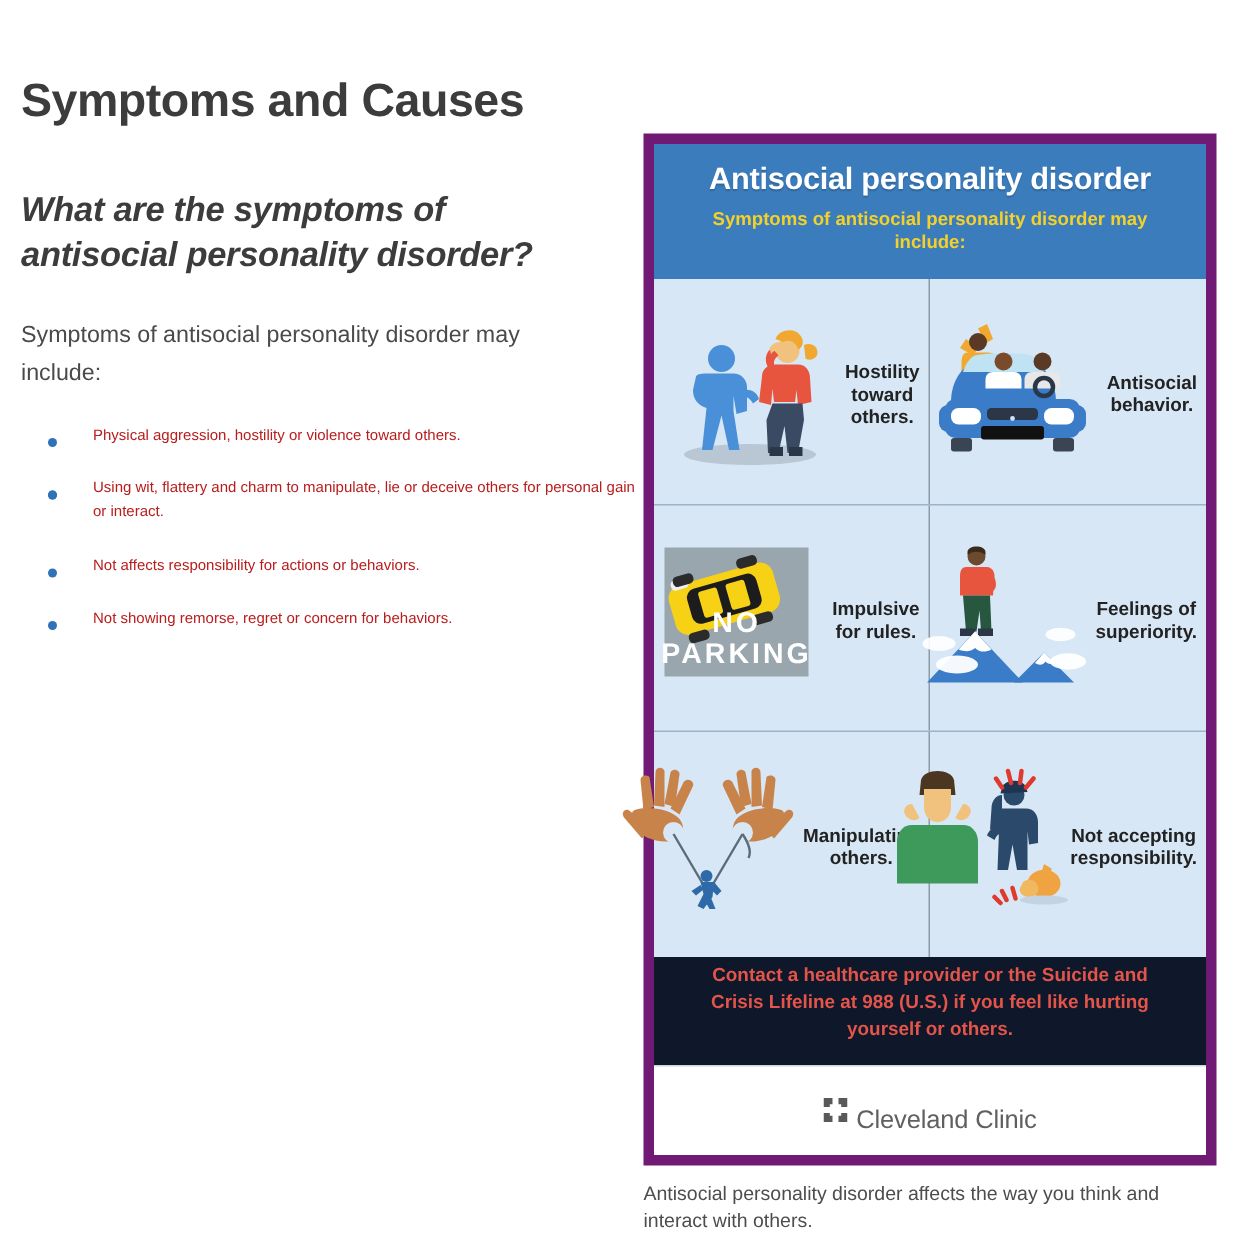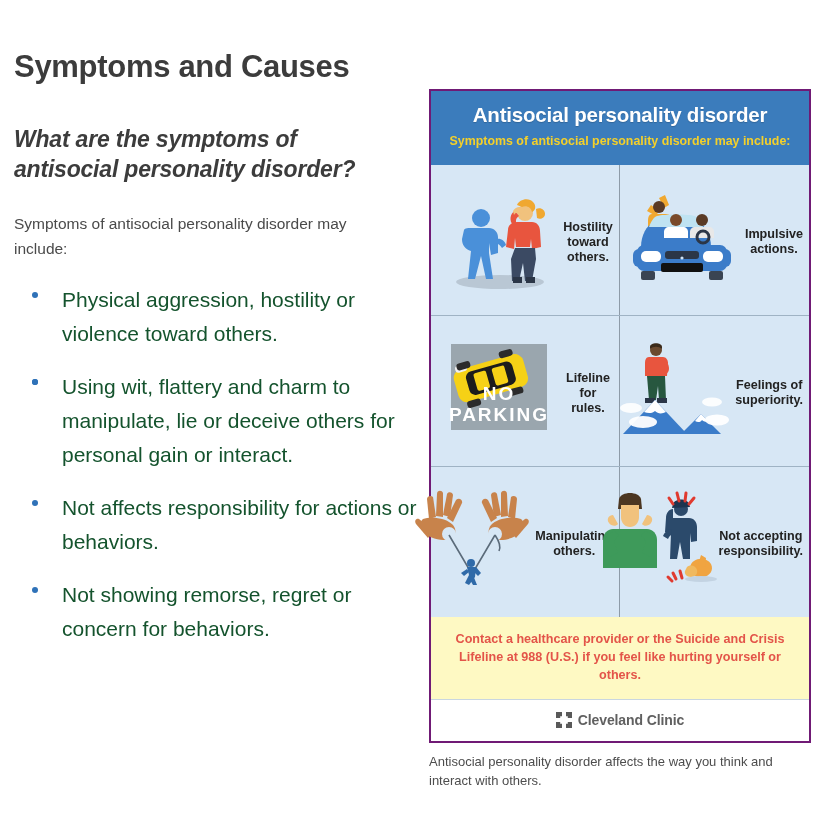--- a/index.html
+++ b/index.html
@@ -29,37 +29,37 @@
   .intro-para {
     font-size: 15.5px; color: #4a4a4a; line-height: 1.62;
     margin: 0; padding-top: 26px; max-width: 390px;
   }
   ul.symptom-list {
     list-style: none; margin: 0; padding: 22px 0 0 0;
   }
   ul.symptom-list li {
     position: relative;
     padding-left: 48px;
-    font-size: 21px; color: #14532d; line-height: 1.62;
+    font-size: 10px; color: #b91c1c; line-height: 1.62;
     margin-bottom: 19px;
     max-width: 412px;
   }
   ul.symptom-list li .dot {
     position: absolute; left: 18px; top: 9px;
     width: 6px; height: 6px; border-radius: 50%;
     background: #2f72b8;
   }
 
   
   .figure {
     position: absolute; left: 429px; top: 89px; width: 382px;
   }
   .info-card {
     width: 382px;
-    border: 2px solid #701a75;
+    border: 7px solid #701a75;
     background: #ffffff;
   }
   .info-header {
     background: #3b7cbc;
     padding: 13px 16px 16px 16px;
     text-align: center;
   }
   .info-header .ih-title {
     color: #ffffff; font-weight: 700; font-size: 20.5px;
     line-height: 1.1; letter-spacing: -0.2px;
@@ -81,34 +81,34 @@
     min-height: 150px;
   }
   .grid-cell.left-cell { border-right: 1px solid #8d9ba8; }
   .cell-label {
     font-size: 12.6px; font-weight: 700; color: #222;
     text-align: center; line-height: 1.2; margin-top: 6px;
   }
   .art { height: 104px; display: flex; align-items: flex-end; }
 
   .info-footer {
-    background: #fef9c3; text-align: center;
-    padding: 14px 24px 14px 24px;
+    background: #0f172a; text-align: center;
+    padding: 4px 24px 14px 24px;
   }
   .info-footer .ff-text {
     color: #e35449; font-weight: 700; font-size: 12.6px;
     line-height: 1.42;
   }
   .info-logo-bar {
     border-top: 1px solid #c9d6e0; background:#fff;
     display: flex; align-items: center; justify-content: center;
     gap: 6px; padding: 12px 0 13px 0;
   }
   .cc-mark { width: 16px; height: 16px; display:block; }
-  .cc-word { font-size: 14px; font-weight: 700; color: #606060; letter-spacing: -0.1px; }
+  .cc-word { font-size: 17px; font-weight: 400; color: #606060; letter-spacing: -0.1px; margin-top: 14px; }
 
   .fig-caption {
     padding-top: 10px;
     font-size: 13px; color: #4d4d4d; line-height: 1.42;
     max-width: 370px;
   }
 </style>
 </head>
 <body>
 
@@ -195,21 +195,21 @@
                 <rect x="90" y="84" width="14" height="9" rx="2" fill="#3a4452"></rect>
 
                 <circle cx="57" cy="33" r="6" fill="#7a4a2a"></circle>
                 <path d="M50 40h14c3 0 5 2 5 5v6H45v-6c0-3 2-5 5-5z" fill="#ffffff"></path>
                 <circle cx="83" cy="33" r="6" fill="#5a3a25"></circle>
                 <path d="M76 40h14c3 0 5 2 5 5v6H71v-6c0-3 2-5 5-5z" fill="#e8e8e8"></path>
                 <circle cx="84" cy="50" r="6" fill="none" stroke="#2b3647" stroke-width="3"></circle>
                 <circle cx="63" cy="71" r="1.6" fill="#cfe3f5"></circle>
               </svg>
             </div>
-            <div class="cell-label">Impulsive actions.</div>
+            <div class="cell-label">Antisocial behavior.</div>
           </div>
         </div>
 
         <div class="grid-row">
           <div class="grid-cell left-cell">
             <div class="art">
               <svg width="126" height="104" viewBox="0 0 126 104">
                 <rect x="14" y="6" width="96" height="86" fill="#9aa6ae"></rect>
 
                 <g transform="rotate(-16 58 40)">
@@ -220,21 +220,21 @@
                   <rect x="22" y="18" width="12" height="7" rx="3" fill="#efefef"></rect>
                   <rect x="24" y="55" width="14" height="7" rx="3" fill="#2b2b2b"></rect>
                   <rect x="68" y="55" width="14" height="7" rx="3" fill="#2b2b2b"></rect>
                   <rect x="24" y="16" width="14" height="7" rx="3" fill="#2b2b2b"></rect>
                   <rect x="68" y="16" width="14" height="7" rx="3" fill="#2b2b2b"></rect>
                 </g>
                 <text x="62" y="62" font-family="'Liberation Sans',sans-serif" font-size="19" font-weight="700" fill="#ffffff" text-anchor="middle" letter-spacing="2">NO</text>
                 <text x="62" y="83" font-family="'Liberation Sans',sans-serif" font-size="19" font-weight="700" fill="#ffffff" text-anchor="middle" letter-spacing="2">PARKING</text>
               </svg>
             </div>
-            <div class="cell-label">Lifeline for rules.</div>
+            <div class="cell-label">Impulsive for rules.</div>
           </div>
           <div class="grid-cell">
             <div class="art">
               <svg width="126" height="104" viewBox="0 0 126 104">
 
                 <circle cx="47" cy="12" r="6" fill="#6b4a2f"></circle>
                 <path d="M41 9c0-5 12-5 12 0v2c-3-3-9-3-12 0z" fill="#3b2a1a"></path>
                 <path d="M40 19h14c3 0 5 3 5 6l-1 13H36V25c0-3 1-6 4-6z" fill="#e8553e"></path>
                 <path d="M37 27c-2 5-1 9 3 10l16-1c4-1 5-5 3-10l-4 1c1 4 0 6-3 6H42c-3 0-4-2-3-6z" fill="#e8553e"></path>
                 <path d="M38 38h18l1 24h-7l-1-14-2 14h-7z" fill="#27573f"></path>

